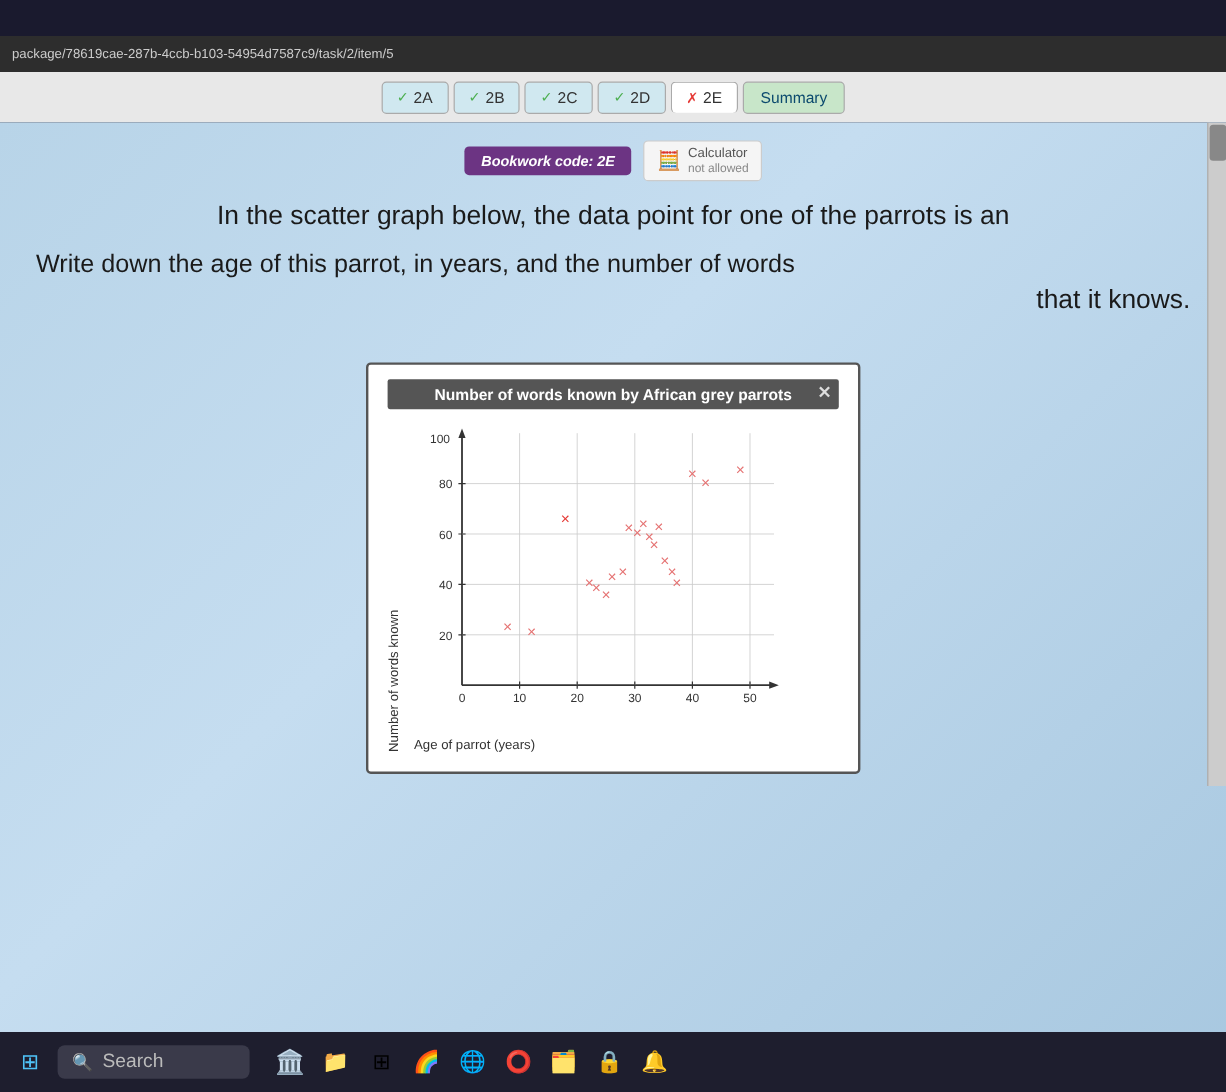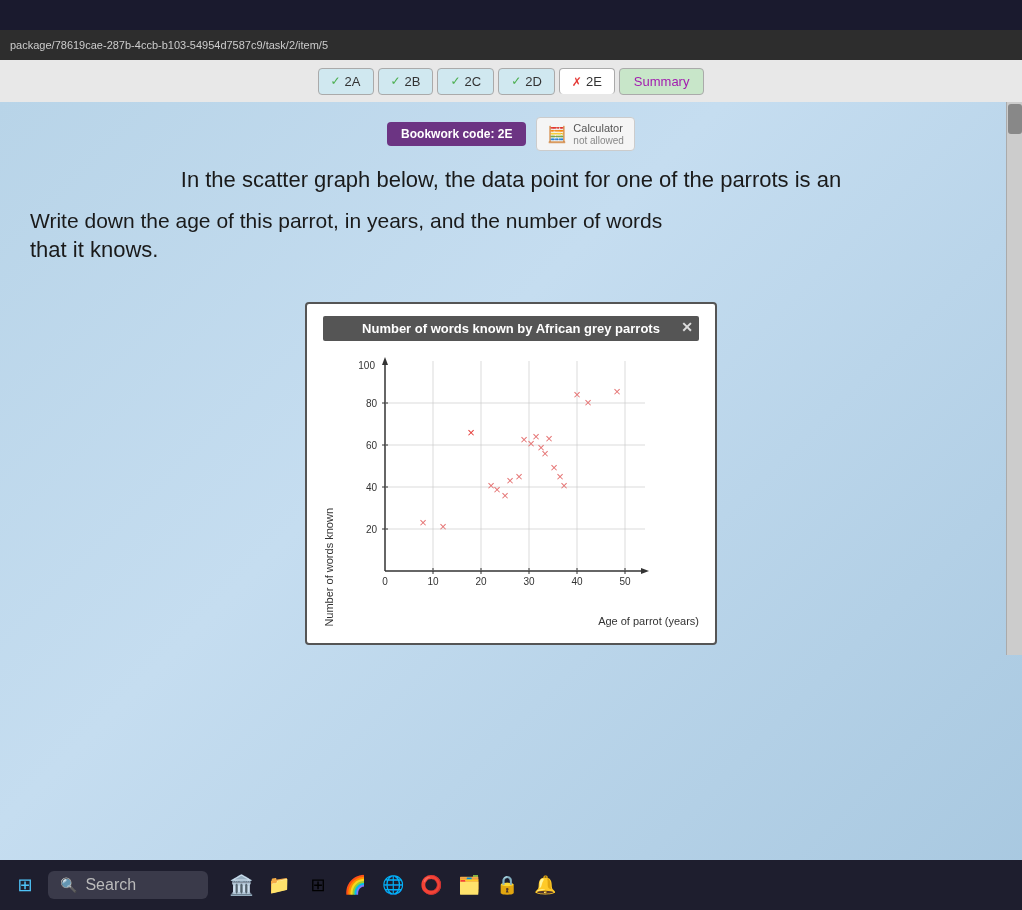--- a/index.html
+++ b/index.html
@@ -62,21 +62,21 @@
       font-size: 12px;
     }
 
     .tab-summary {
       padding: 5px 14px;
       border-radius: 4px;
       background: #c8e6c9;
       border: 1px solid #aaa;
       font-size: 13px;
       cursor: pointer;
-      color: #a21caf;
+      color: #0c4a6e;
     }
 
     
     .main-content {
       background: linear-gradient(135deg, #b8d4e8 0%, #c5ddf0 40%, #a8c8e0 100%);
       height: calc(910px - 30px - 42px - 50px);
       position: relative;
       overflow: hidden;
       padding: 0;
     }
@@ -95,20 +95,21 @@
       margin-bottom: 14px;
     }
 
     .bookwork-badge {
       background: #6c3483;
       color: white;
       padding: 5px 14px;
       border-radius: 4px;
       font-size: 12px;
       font-weight: bold;
+      font-style: italic;
     }
 
     .calculator-badge {
       display: flex;
       align-items: center;
       gap: 6px;
       background: #f5f5f5;
       border: 1px solid #ccc;
       padding: 4px 10px;
       border-radius: 4px;
@@ -205,21 +206,21 @@
       width: 18px;
       margin-right: 4px;
       white-space: nowrap;
     }
 
     .chart-and-xaxis {
       flex: 1;
     }
 
     .x-axis-label {
-      text-align: right;
+      text-align: left;
       font-size: 11px;
       color: #333;
       margin-top: 4px;
     }
 
     
     .bottom-nav {
       background: #d0e8f5;
       height: 50px;
       display: flex;
@@ -388,21 +389,21 @@
       <div class="scroll-thumb"></div>
     </div>
 
     <div class="question-text">
       <div>
         <span>In the scatter graph below, the data point for one of the parrots is an</span>
       </div>
       <div class="part2">
         <span>Write down the age of this parrot, in years, and the number of words</span>
       </div>
-      <div style="text-align:left;">
+      <div style="text-align:right;">
         <span>that it knows.</span>
       </div>
     </div>
 
     <div class="graph-container">
       <div class="graph-box">
         <div class="graph-title">
           <span>Number of words known by African grey parrots</span>
           <span class="close-btn">✕</span>
         </div>

